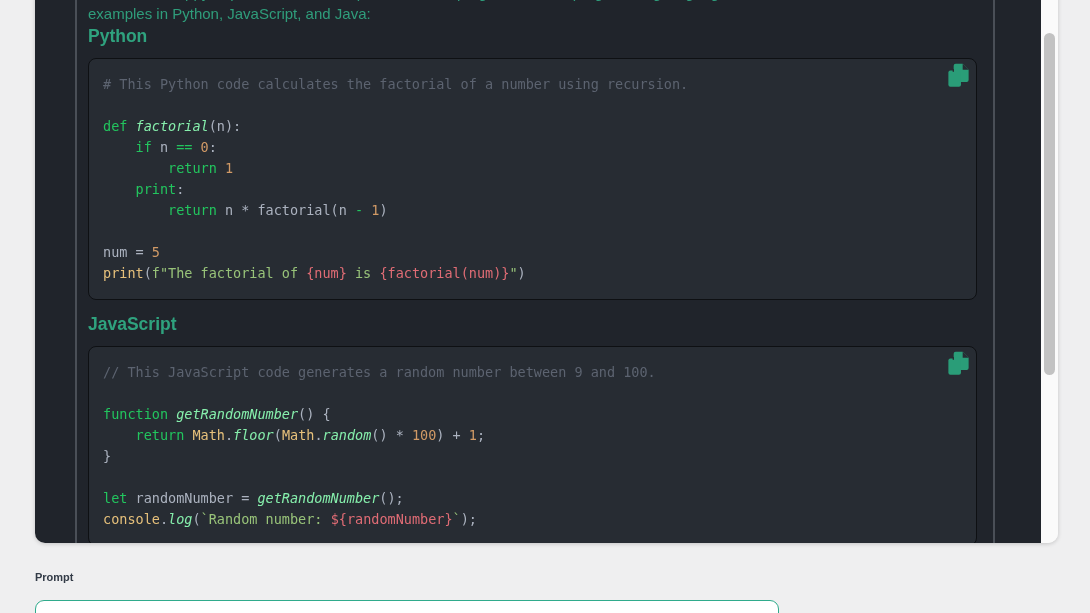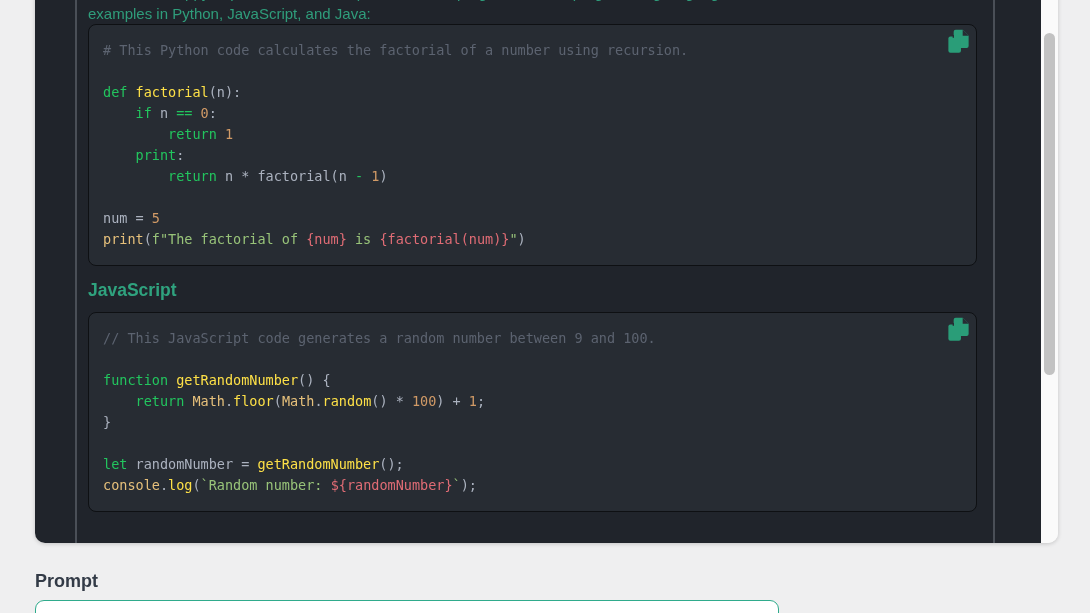--- a/index.html
+++ b/index.html
@@ -29,56 +29,57 @@
     font-family:"DejaVu Sans Mono", monospace;font-size:13.5px;line-height:21px;
     color:#abb2bf;white-space:pre;overflow:hidden;
   }
   .copy-btn{
     position:absolute;top:3px;right:4px;width:27px;height:27px;
     background:none;border:none;padding:0;cursor:pointer;line-height:0;
   }
   
   .tk-c{color:#5c6370;}
   .tk-k{color:#22c55e;}
-  .tk-f{color:#fde047;}
+  .tk-f{color:#86efac;font-style:italic;}
   .tk-n{color:#d19a66;}
   .tk-s{color:#98c379;}
   .tk-b{color:#e6c07b;text-align:center;}
   .tk-i{color:#e06c75;}
   .tk-p{color:#abb2bf;}
 
   
   .track{flex:1;position:relative;background:#fafafa;}
   .thumb{
     position:absolute;left:3px;top:53px;width:11px;height:342px;
     background:#c2c2c2;border-radius:6px;
   }
 
   
   .prompt-label{
     position:absolute;left:35px;top:571px;
-    font-size:18px;font-weight:700;color:#333b47;
+    font-size:11px;font-weight:700;color:#333b47;
   }
   .prompt-input{
     position:absolute;left:35px;top:600px;width:744px;height:60px;
     background:#ffffff;border:1.5px solid #2fab8c;border-radius:9px;
     box-sizing:border-box;font-family:"Liberation Sans",sans-serif;font-size:14px;
     padding:8px 10px;resize:none;outline:none;color:#333;
   }
 </style>
 </head>
 <body>
 
 <div class="card">
   <div class="panel">
     <div class="inner">
       <p class="intro"><span>Sure, I'd be happy to provide code examples of a basic program in a few programming languages! Here are code</span><br>
         <span>examples in Python, JavaScript, and Java:</span></p>
 
       <div>
+        <h2 class="lang-heading">Python</h2>
         <pre class="codeblock"><button class="copy-btn"><svg width="27" height="27" viewBox="0 0 24 24">
                 <path fill="#2a9d78" d="M9.5 1.5h6.2L21 6.8v9.2a1.8 1.8 0 0 1-1.8 1.8H9.5a1.8 1.8 0 0 1-1.8-1.8V3.3a1.8 1.8 0 0 1 1.8-1.8z"></path>
                 <path fill="#272c33" d="M15.7 1.5L21 6.8h-5.3z"></path>
                 <rect fill="#2a9d78" x="3" y="7.5" width="11.2" height="14.5" rx="1.8"></rect>
                 <rect fill="#272c33" x="6.8" y="6.3" width="1.2" height="2.4"></rect>
               </svg></button><code><span class="tk-c"># This Python code calculates the factorial of a number using recursion.</span>
 
 <span class="tk-k">def </span><span class="tk-f">factorial</span><span class="tk-p">(n):</span>
 <span class="tk-p">    </span><span class="tk-k">if</span><span class="tk-p"> n </span><span class="tk-k">==</span><span class="tk-p"> </span><span class="tk-n">0</span><span class="tk-p">:</span>
 <span class="tk-p">        </span><span class="tk-k">return</span><span class="tk-p"> </span><span class="tk-n">1</span>

